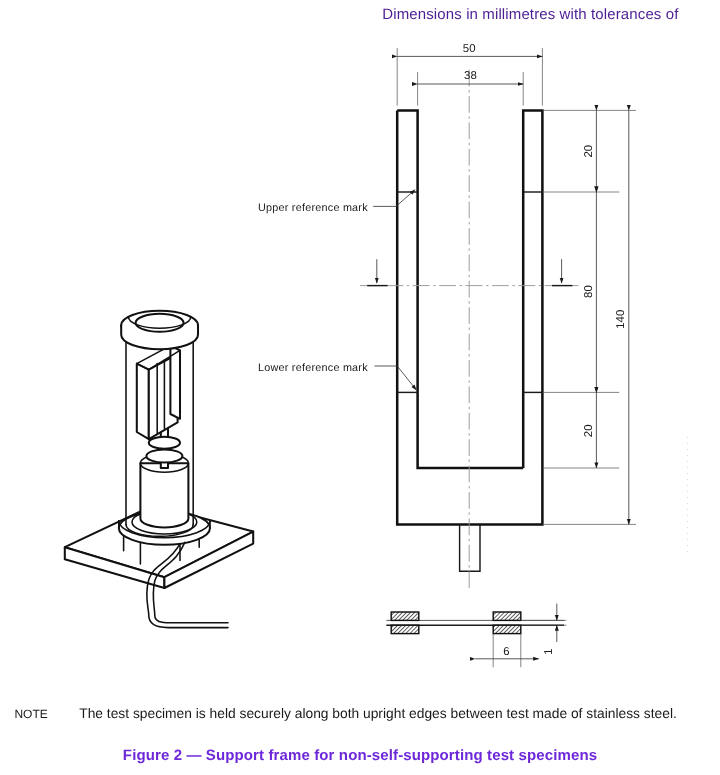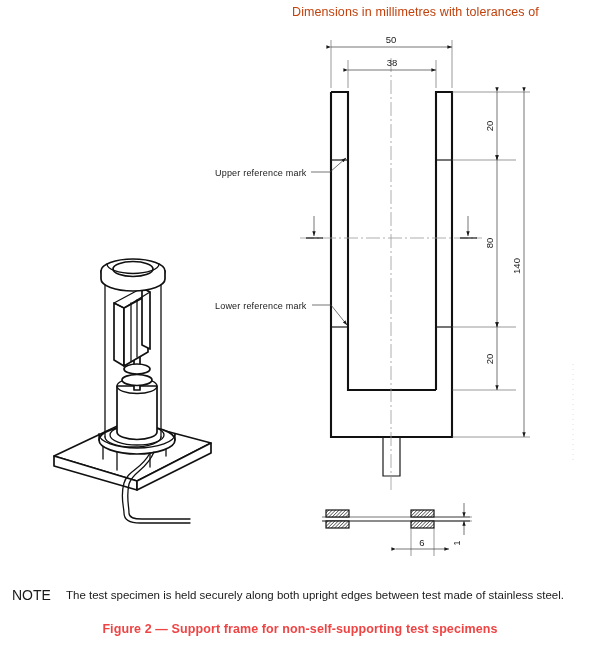--- a/index.html
+++ b/index.html
@@ -21,24 +21,24 @@
     inset: 0;
     width: 600px;
     height: 646px;
   }
   
   .header-note {
     position: absolute;
     top: 4px;
     right: 8px;
     width: 300px;
-    text-align: left;
+    text-align: center;
     font-size: 12.5px;
     line-height: 17px;
-    color: #c2410c;
+    color: #4c1d95;
     letter-spacing: 0.1px;
   }
   .header-note .l2 { display: block; }
 
   
   .svg-layer {
     position: absolute;
     left: 0;
     top: 0;
     width: 600px;
@@ -53,37 +53,37 @@
     top: 588px;
     width: 576px;
     font-size: 11.5px;
     line-height: 15px;
     color: #1a1a1a;
   }
   .note-label {
     position: absolute;
     left: 0;
     top: 0;
-    font-size: 14px;
+    font-size: 10px;
   }
   .note-text {
     position: absolute;
     left: 54px;
     top: 0;
     font-size: 11.5px;
   }
   .figure-caption {
     position: absolute;
     left: 0;
     top: 622px;
     width: 600px;
     text-align: center;
     font-size: 12.5px;
     font-weight: bold;
-    color: #ef4444;
+    color: #6d28d9;
     letter-spacing: 0.1px;
   }
 
   
   .dimtxt {
     font-family: "Liberation Sans", sans-serif;
     font-size: 9.5px;
     fill: #1a1a1a;
   }
   .leadtxt {

